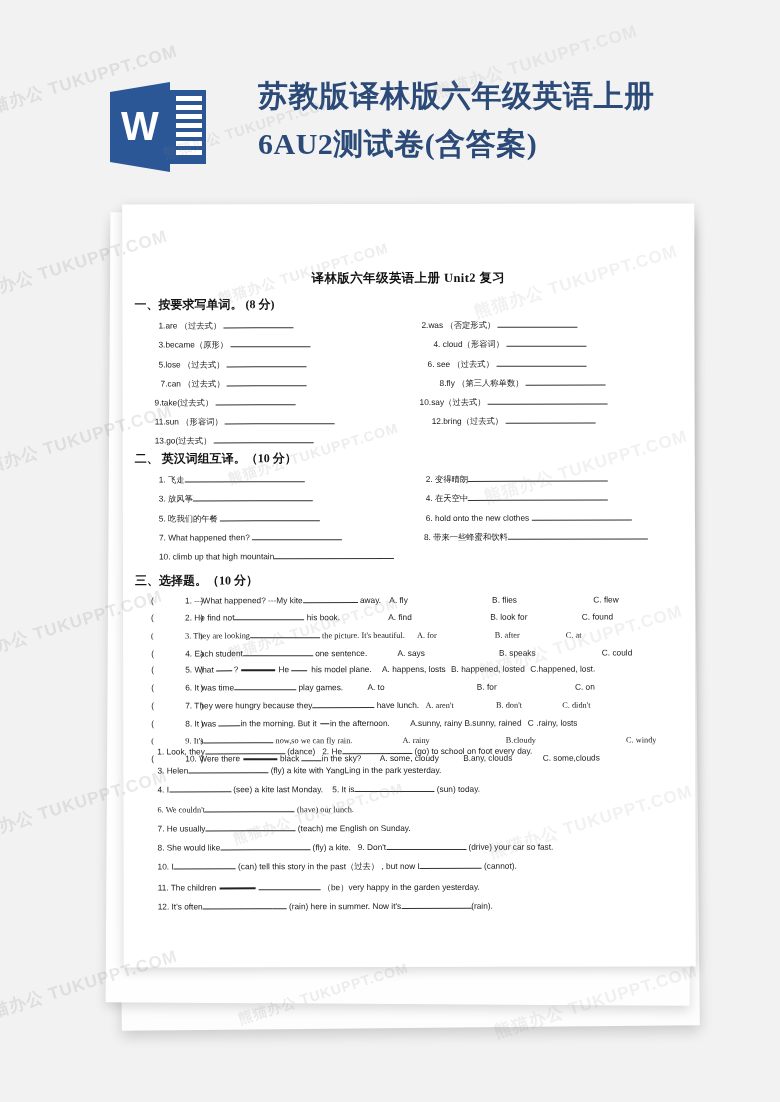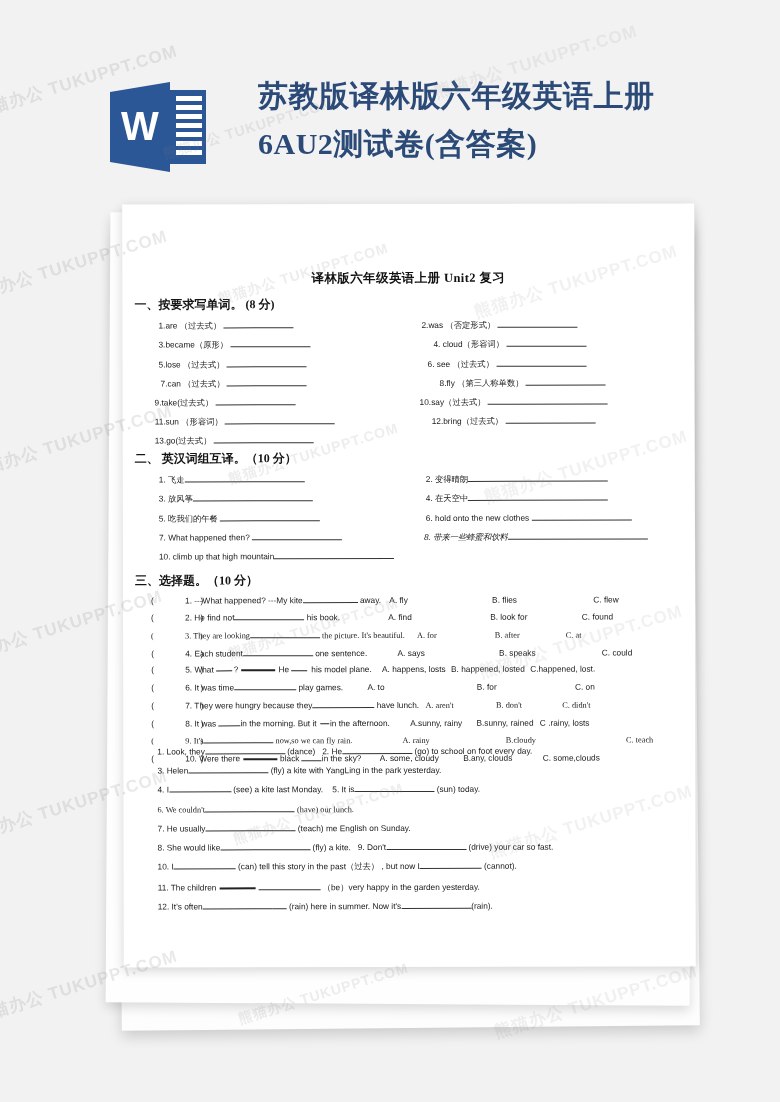--- a/index.html
+++ b/index.html
@@ -362,21 +362,21 @@
             <span class="blank b100"></span>
           </div>
         </div>
 
         <div class="row">
           <div class="col w-left">
             <span>7.</span>
             <span>What happened then?</span>
             <span class="blank b90"></span>
           </div>
-          <div class="col" style="padding-left:4px;font-style:italic;">
+          <div class="col" style="padding-left:4px;">
             <span>8.</span>
             <span>带来一些蜂蜜和饮料</span><span class="blank b140"></span>
           </div>
         </div>
 
         <div class="row">
           <div class="col" style="padding-left:4px;">
             <span>10.</span>
             <span>climb up that high mountain</span><span class="blank b120"></span>
           </div>
@@ -471,34 +471,34 @@
           </span>
         </div>
 
         <div class="mc-row">
           <span class="paren">(&nbsp;&nbsp;)</span>
           <span class="q-body">
             <span>8.</span>
             <span>It was</span>&nbsp;<span class="blank b22" style="width:22px;display:inline-block;border-bottom:1px solid #333;height:9px;"></span><span>in the morning. But it</span>
             <span class="dash-sm"></span><span>in the afternoon.</span>
             <span class="opt" style="margin-left:18px;">A.sunny, rainy</span>
-            <span class="opt" style="margin-left:12px;">B.sunny, rained</span>
+            <span class="opt" style="margin-left:0;">B.sunny, rained</span>
             <span class="opt" style="margin-left:4px;">C .rainy, losts</span>
           </span>
         </div>
 
         <div class="mc-row serifish">
           <span class="paren">(&nbsp;&nbsp;)</span>
           <span class="q-body">
             <span>9.</span>
             <span>It's</span><span class="blank b70"></span>
             <span>now,so we can fly rain.</span>
             <span class="opt" style="margin-left:48px;">A. rainy</span>
             <span class="opt" style="margin-left:74px;">B.cloudy</span>
-            <span class="opt" style="margin-left:88px;">C. teach</span>
+            <span class="opt" style="margin-left:88px;">C. windy</span>
           </span>
         </div>
 
         <div class="mc-row">
           <span class="paren">(&nbsp;&nbsp;)</span>
           <span class="q-body">
             <span>10.</span>
             <span>Were there</span><span class="dash-long"></span><span>black</span>&nbsp;<span style="width:20px;display:inline-block;border-bottom:1px solid #333;height:9px;"></span><span>in the sky?</span>
             <span class="opt" style="margin-left:16px;">A. some, cloudy</span>
             <span class="opt" style="margin-left:22px;">B.any, clouds</span>

